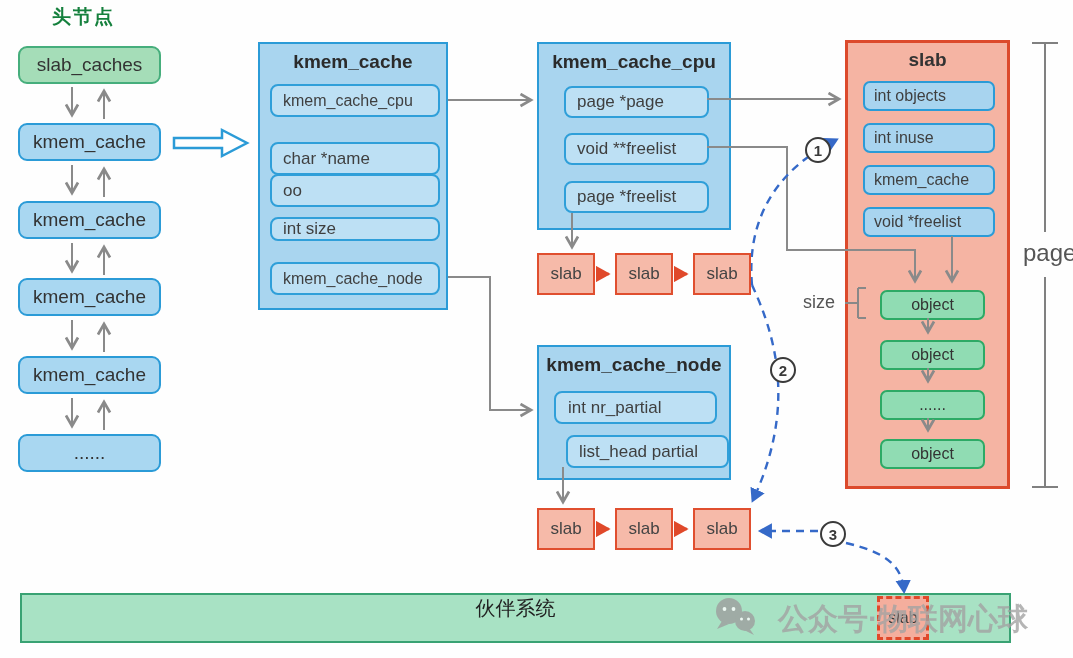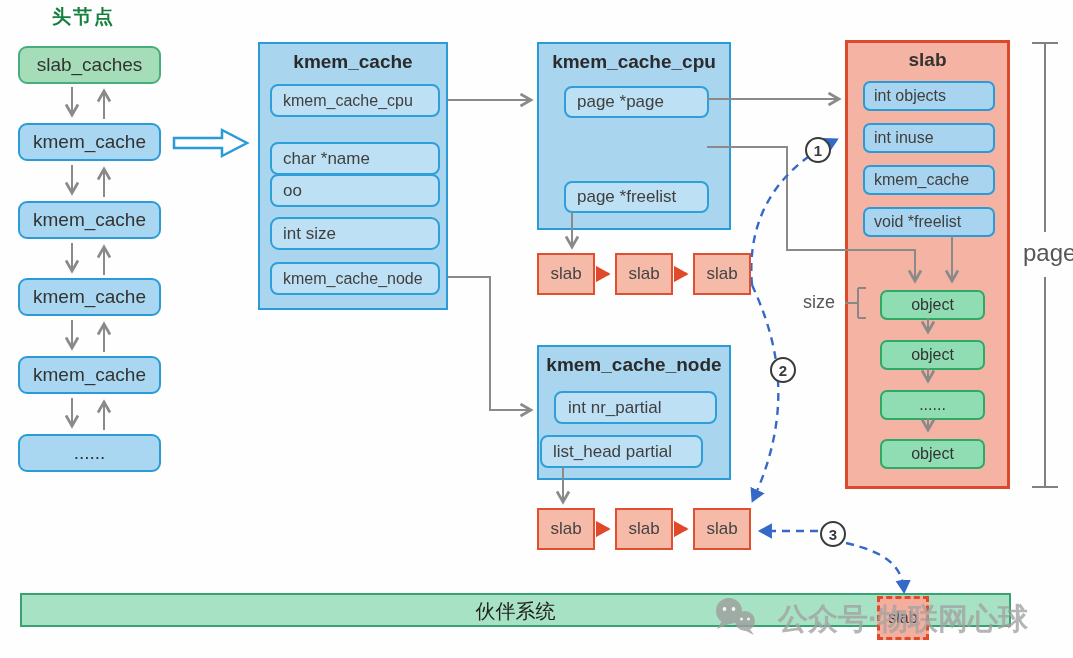--- a/index.html
+++ b/index.html
@@ -21,22 +21,22 @@
   .obj{position:absolute;background:#90dcb3;border:2px solid #2daa66;border-radius:7px;
         display:flex;align-items:center;justify-content:center;font-size:16px;color:#333;box-sizing:border-box;z-index:3;}
   .slab-sm{width:58px;height:42px;background:#f6baa9;border:2px solid #e04f2f;display:flex;align-items:center;
         justify-content:center;font-size:17px;color:#444;z-index:3;box-sizing:border-box;}
   .circ{width:26px;height:26px;border:2px solid #3a3a3a;border-radius:50%;background:#fefefe;
         display:flex;align-items:center;justify-content:center;font-size:15px;font-weight:600;color:#3a3a3a;z-index:4;box-sizing:border-box;}
   .note{font-size:18px;color:#555;z-index:3;}
   #head-label{left:52px;top:4px;font-size:19px;font-weight:600;color:#15803d;letter-spacing:2px;z-index:3;}
   #page-label{left:1023px;top:239px;font-size:24px;color:#555;z-index:3;}
   #size-label{left:803px;top:292px;z-index:3;text-align:center;}
-  #buddy-bar{left:20px;top:593px;width:991px;height:34px;background:#a8e2c4;border:2px solid #39a273;
-        box-sizing:border-box;display:flex;align-items:flex-end;justify-content:center;
+  #buddy-bar{left:20px;top:593px;width:991px;height:50px;background:#a8e2c4;border:2px solid #39a273;
+        box-sizing:border-box;display:flex;align-items:flex-start;justify-content:center;
         font-size:20px;color:#222;z-index:1;}
   #watermark{left:712px;top:596px;display:flex;align-items:center;gap:20px;z-index:5;opacity:.8;pointer-events:none;}
   #watermark .wm-text{font-size:30px;font-weight:600;color:#a3a3a3;white-space:nowrap;}
   #dashed-slab{left:877px;top:596px;width:52px;height:44px;background:#f4ae9d;border:3px dashed #e0492a;
         display:flex;align-items:center;justify-content:center;font-size:16px;color:#333;z-index:4;box-sizing:border-box;}
   #wires{position:absolute;left:0;top:0;z-index:2;pointer-events:none;}
 </style>
 </head>
 <body>
 
@@ -112,38 +112,39 @@
   <div class="abs lbox blue" style="left:18px;top:201px;">kmem_cache</div>
   <div class="abs lbox blue" style="left:18px;top:278px;">kmem_cache</div>
   <div class="abs lbox blue" style="left:18px;top:356px;">kmem_cache</div>
   <div class="abs lbox blue" style="left:18px;top:434px;">......</div>
 
   <div class="abs container-blue" style="left:258px;top:42px;width:190px;height:268px;">
     <div class="ctitle">kmem_cache</div>
     <div class="field-blue" style="left:10px;top:40px;width:170px;height:33px;font-size:16px;">kmem_cache_cpu</div>
     <div class="field-blue" style="left:10px;top:86px;width:170px;height:33px;margin-top:12px;">char *name</div>
     <div class="field-blue" style="left:10px;top:130px;width:170px;height:33px;">oo</div>
-    <div class="field-blue" style="left:10px;top:173px;width:170px;height:33px;border-radius:9px;">int size</div>
+    <div class="field-blue" style="left:10px;top:173px;width:170px;height:24px;">int size</div>
     <div class="field-blue" style="left:10px;top:218px;width:170px;height:33px;font-size:16px;">kmem_cache_node</div>
   </div>
 
   <div class="abs container-blue" style="left:537px;top:42px;width:194px;height:188px;">
     <div class="ctitle">kmem_cache_cpu</div>
     <div class="field-blue" style="left:25px;top:42px;width:145px;height:32px;">page *page</div>
+    <div class="field-blue" style="left:25px;top:89px;width:145px;height:32px;">void **freelist</div>
     <div class="field-blue" style="left:25px;top:137px;width:145px;height:32px;">page *freelist</div>
   </div>
 
   <div class="abs slab-sm" style="left:537px;top:253px;">slab</div>
   <div class="abs slab-sm" style="left:615px;top:253px;">slab</div>
   <div class="abs slab-sm" style="left:693px;top:253px;">slab</div>
 
   <div class="abs container-blue" style="left:537px;top:345px;width:194px;height:135px;">
     <div class="ctitle">kmem_cache_node</div>
     <div class="field-blue" style="left:15px;top:44px;width:163px;height:33px;padding-left:12px;">int nr_partial</div>
-    <div class="field-blue" style="left:1px;top:88px;width:163px;height:33px;">list_head partial</div>
+    <div class="field-blue" style="left:27px;top:88px;width:163px;height:33px;">list_head partial</div>
   </div>
 
   <div class="abs slab-sm" style="left:537px;top:508px;">slab</div>
   <div class="abs slab-sm" style="left:615px;top:508px;">slab</div>
   <div class="abs slab-sm" style="left:693px;top:508px;">slab</div>
 
   <div class="abs container-red" style="left:845px;top:40px;width:165px;height:449px;">
     <div class="ctitle" style="top:6px;color:#333;">slab</div>
     <div class="field-blue2" style="left:15px;top:38px;width:132px;height:30px;">int objects</div>
     <div class="field-blue2" style="left:15px;top:80px;width:132px;height:30px;">int inuse</div>

